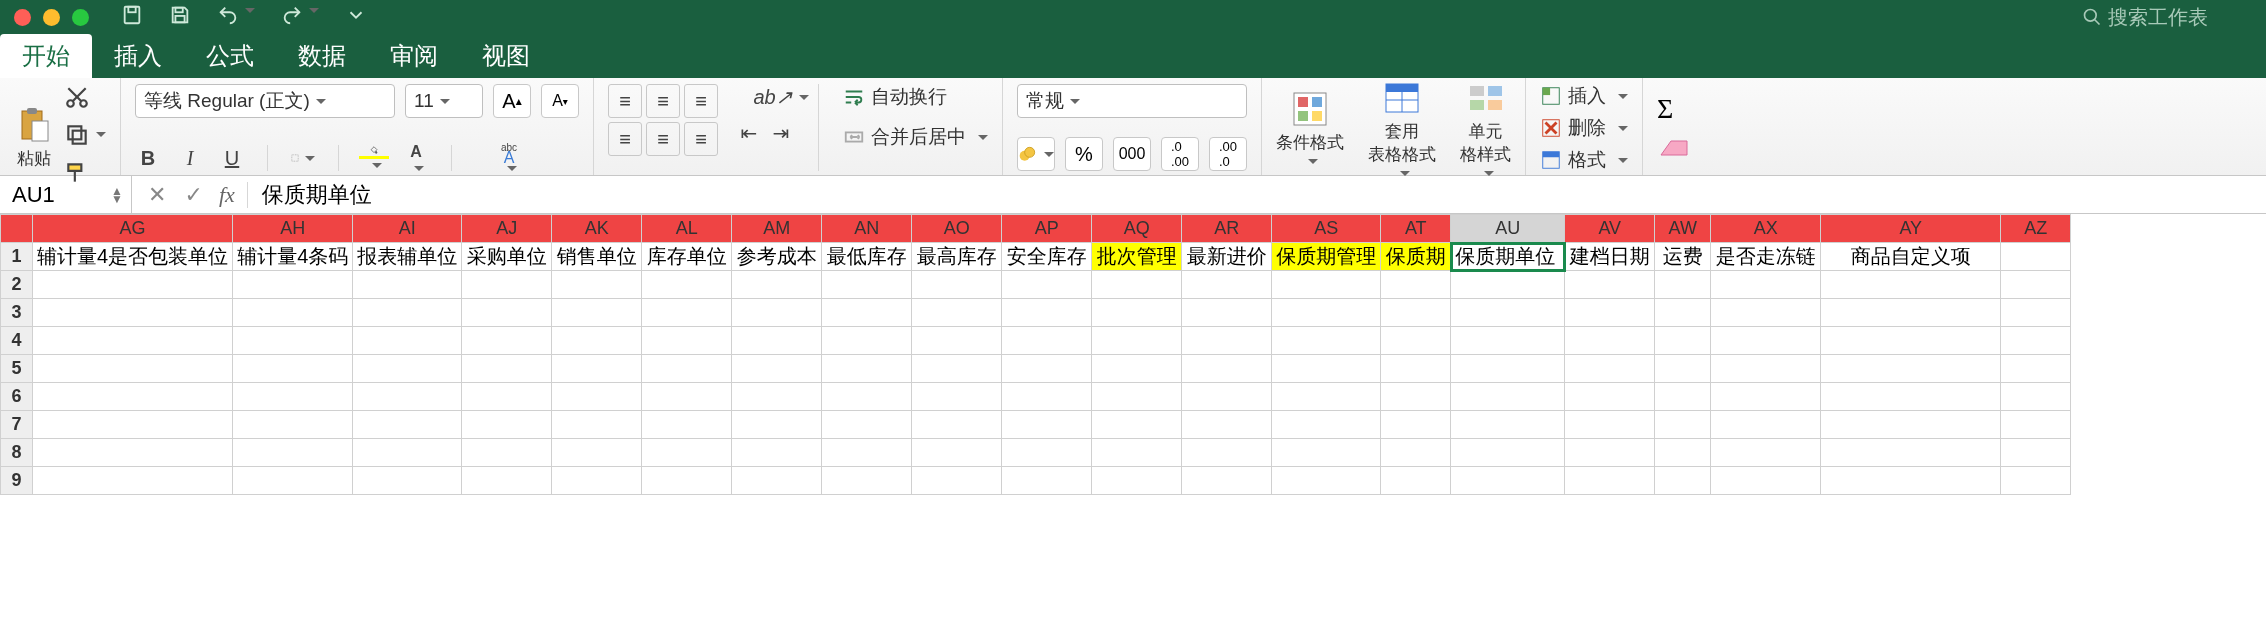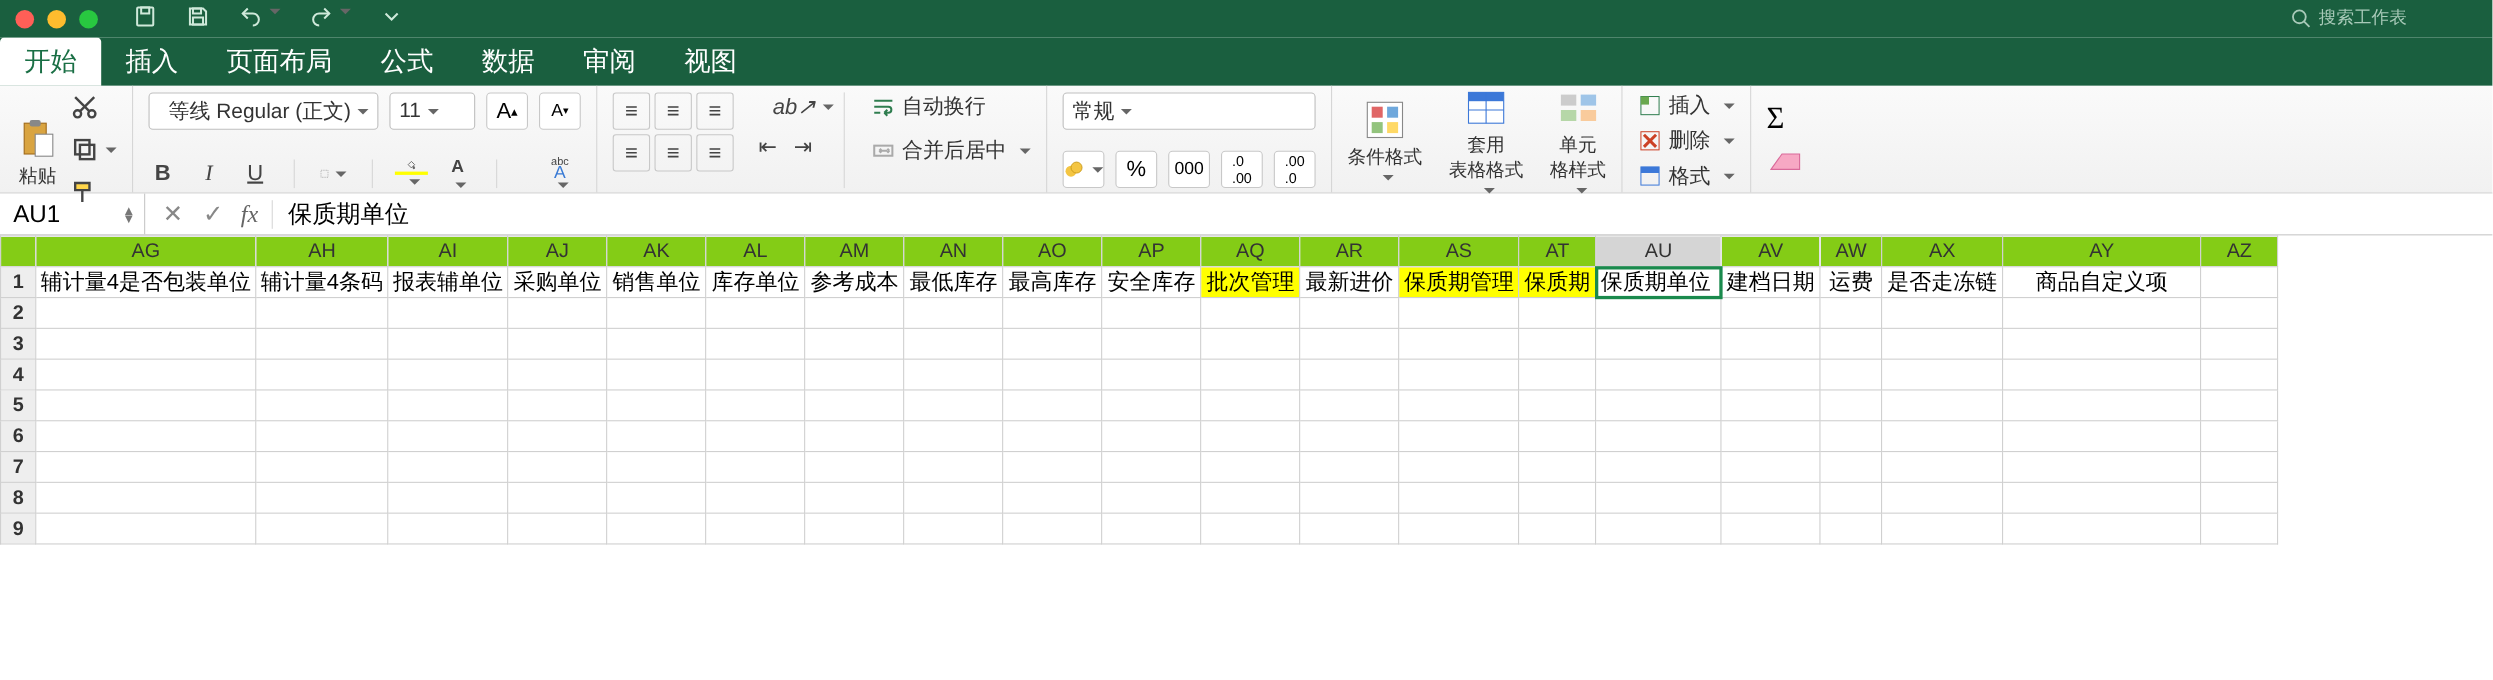--- a/index.html
+++ b/index.html
@@ -9,21 +9,21 @@
   .titlebar { height: 34px; background: #1a5f3f; display: flex; align-items: center; color: #eafdf2; font-size: 18px; position: relative; }
   .traffic { display: flex; gap: 12px; padding-left: 14px; }
   .traffic span { width: 17px; height: 17px; border-radius: 50%; display: inline-block; }
   .tl-red { background: #ff5f57; } .tl-yel { background: #febc2e; } .tl-grn { background: #28c840; }
   .qat { display: flex; gap: 26px; margin-left: 32px; align-items: center; }
   .qat svg { width: 22px; height: 22px; stroke: #cfe9da; fill: none; stroke-width: 2; }
   .title-center { position: absolute; left: 0; right: 0; text-align: center; pointer-events: none; font-size: 21px; }
   .title-center .doc-ic { display:inline-block; width:18px; height:22px; background:#cfe; vertical-align:middle; margin-right:8px; }
   .search-wrap { margin-left: auto; margin-right: 18px; display: flex; align-items: center; color: #a8c9b8; font-size: 20px; z-index:2; }
   .search-wrap svg { width: 20px; height: 20px; stroke: #a8c9b8; fill: none; stroke-width: 2; margin-right: 6px; }
-  .search-wrap input { background: transparent; border: none; color: #a8c9b8; font-size: 16px; outline: none; width: 140px; }
+  .search-wrap input { background: transparent; border: none; color: #a8c9b8; font-size: 20px; outline: none; width: 140px; }
   .search-wrap input::placeholder { color: #a8c9b8; }
 
   
   .tabstrip { height: 44px; background: #1a5f3f; display: flex; align-items: flex-end; gap: 0; }
   .tab { color: #fff; font-size: 24px; padding: 6px 22px 6px; cursor: pointer; }
   .tab.active { background: #fff; color: #1a6f45; border-radius: 4px 4px 0 0; }
 
   
   .ribbon { height: 98px; background: linear-gradient(#fafafa,#f1f1f1); border-bottom: 1px solid #c7c7c7; display: flex; }
   .group { border-right: 1px solid #d6d6d6; padding: 6px 14px 4px; display: flex; flex-direction: column; justify-content: space-between; position:relative; }
@@ -47,21 +47,21 @@
   .namebox { width: 132px; border-right: 1px solid #c7c7c7; height:100%; display:flex; align-items:center; justify-content:space-between; padding:0 8px 0 12px; }
   .namebox .stepper { display:flex; flex-direction:column; line-height:8px; color:#777; font-size:12px;}
   .fx-icons { display:flex; gap:18px; padding:0 16px; color:#888; }
   .fx-label { font-style: italic; font-family: "Times New Roman", serif; color:#666; padding-right:12px; border-right:1px solid #d7d7d7; }
   .fcontent { padding-left: 14px; }
 
   
   .gridwrap { position:relative; }
   table.sheet { border-collapse: collapse; table-layout: fixed; font-size: 20px; color:#000; }
   table.sheet th, table.sheet td { border: 1px solid #d0d0d0; height: 28px; overflow:hidden; white-space:nowrap; }
-  table.sheet thead th { background: #84cc16; font-weight: normal; text-align:center; font-size:18px; color:#333; }
+  table.sheet thead th { background: #ef4444; font-weight: normal; text-align:center; font-size:18px; color:#333; }
   table.sheet thead th.sel { background:#d5d5d5; }
   .rowhdr { width: 32px; background: #eee; text-align: center; font-size:18px; color:#333; }
   .corner { width:32px; background:#eee; }
   td.hl { background: #ffff00; }
   td.selcell { outline: 3px solid #1a8a4d; outline-offset:-2px; text-align:left; padding-left:4px; }
   td { text-align:center; padding:0 4px; }
   td.left{text-align:left;}
 </style>
 </head>
 <body>
@@ -99,21 +99,20 @@
         <circle cx="10" cy="10" r="7"></circle>
         <line x1="21" y1="21" x2="15" y2="15"></line>
       </svg>
     <input placeholder="搜索工作表" style="">
   </div>
 </div>
 
 <div class="tabstrip">
     <div class="tab active">开始</div>
     <div class="tab">插入</div>
-    <div class="tab">页面布局</div>
     <div class="tab">公式</div>
     <div class="tab">数据</div>
     <div class="tab">审阅</div>
     <div class="tab">视图</div>
   </div>
 
 <div class="ribbon">
 
   <div class="group">
     <div class="group-row">
@@ -139,21 +138,21 @@
         <span><svg width="26" height="26" viewBox="0 0 24 24" fill="none" stroke="#444" stroke-width="2">
               <path d="M4 4h12v6H4z" fill="#ffd54a"></path>
               <path d="M10 10v10"></path>
             </svg></span>
       </div>
     </div>
   </div>
 
   <div class="group">
     <div class="group-row">
-      <div class="ctl dd" style="width:209px;justify-content:flex-end;">
+      <div class="ctl dd" style="width:260px;">
           <span>等线 Regular (正文)</span>
         </div>
       <div class="ctl dd" style="width:78px;">
           <span>11</span>
         </div>
       <div class="btn30" style="font-size:20px;">A<span style="font-size:12px;vertical-align:super;">▴</span></div>
       <div class="btn30" style="font-size:16px;">A<span style="font-size:10px;vertical-align:super;">▾</span></div>
     </div>
     <div class="group-row" style="gap:16px;">
       <span class="mini" style="font-weight:bold;">B</span>

